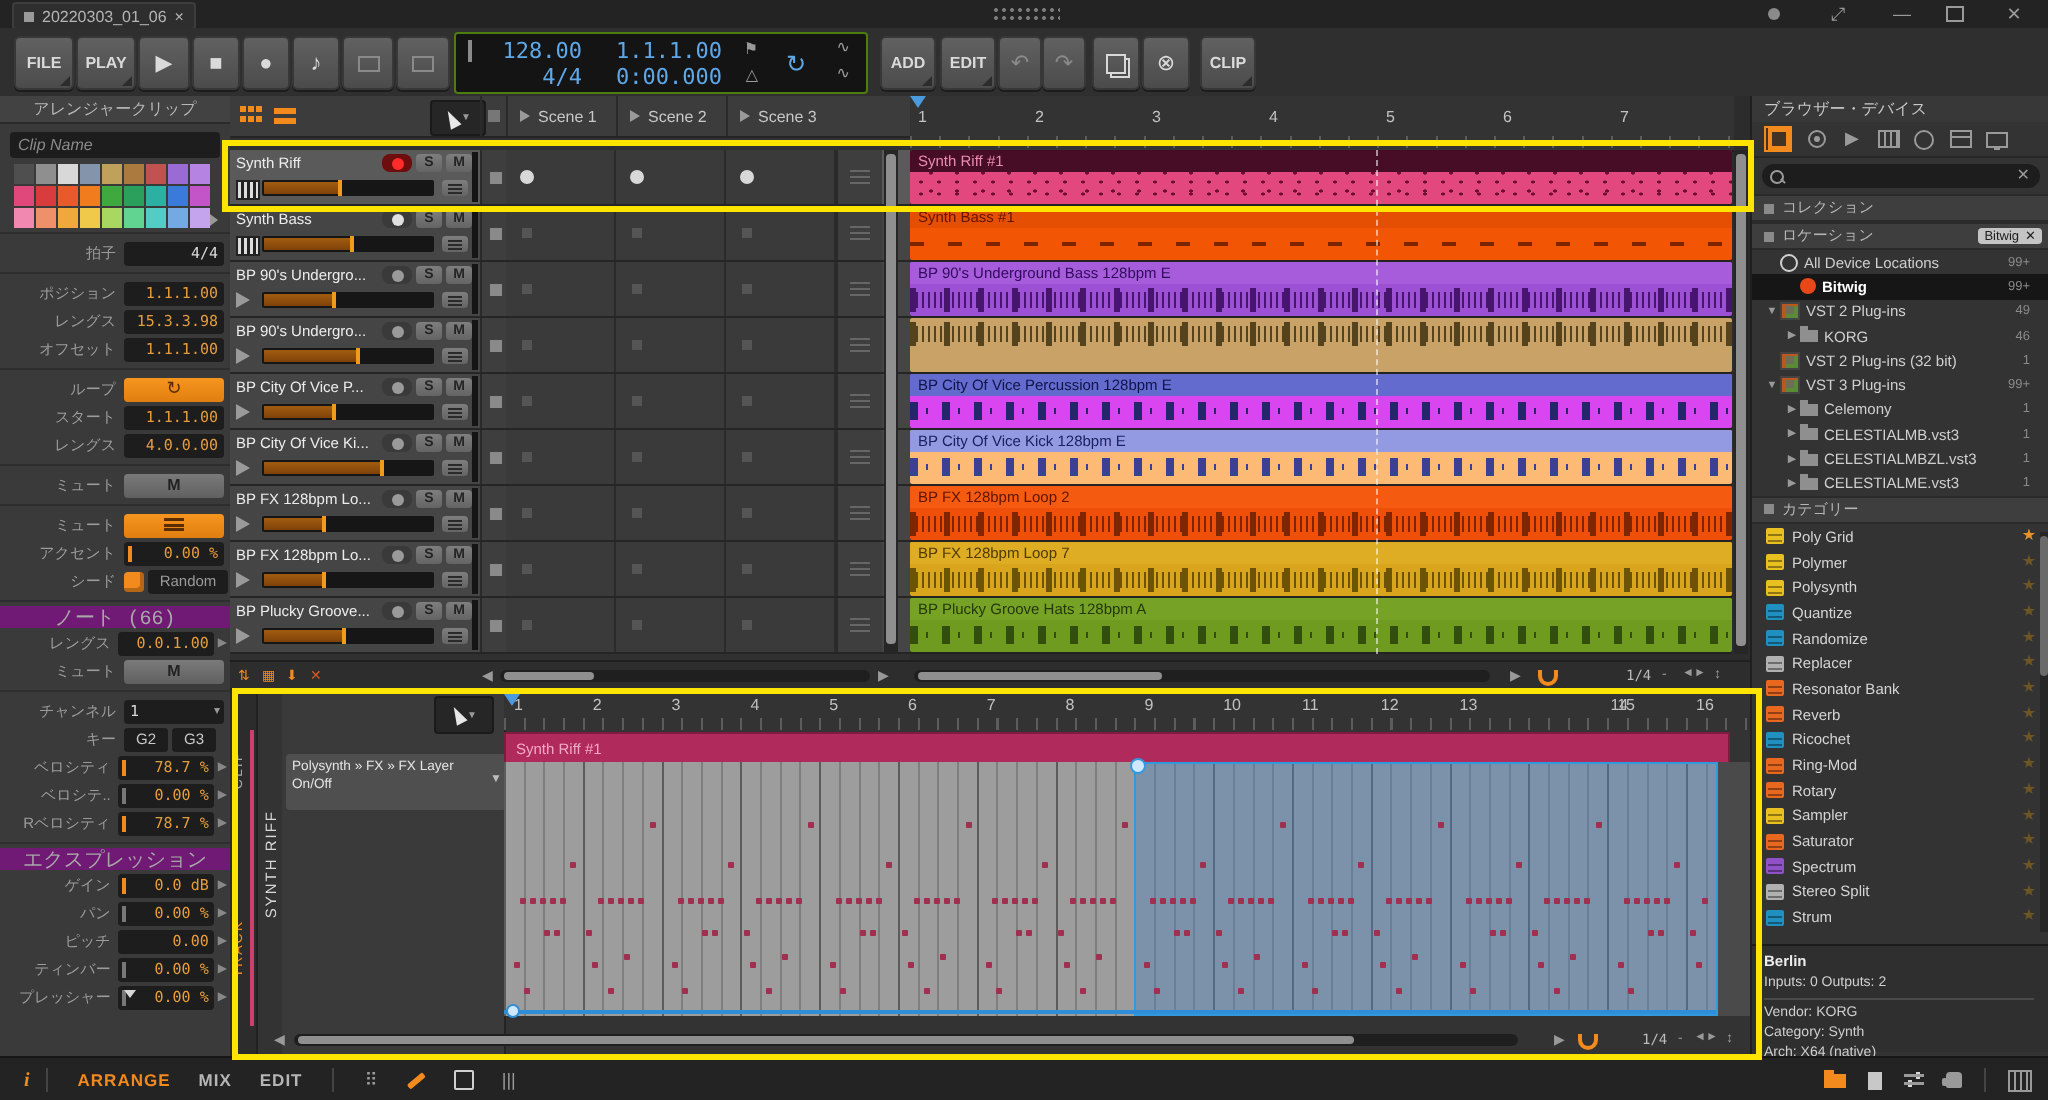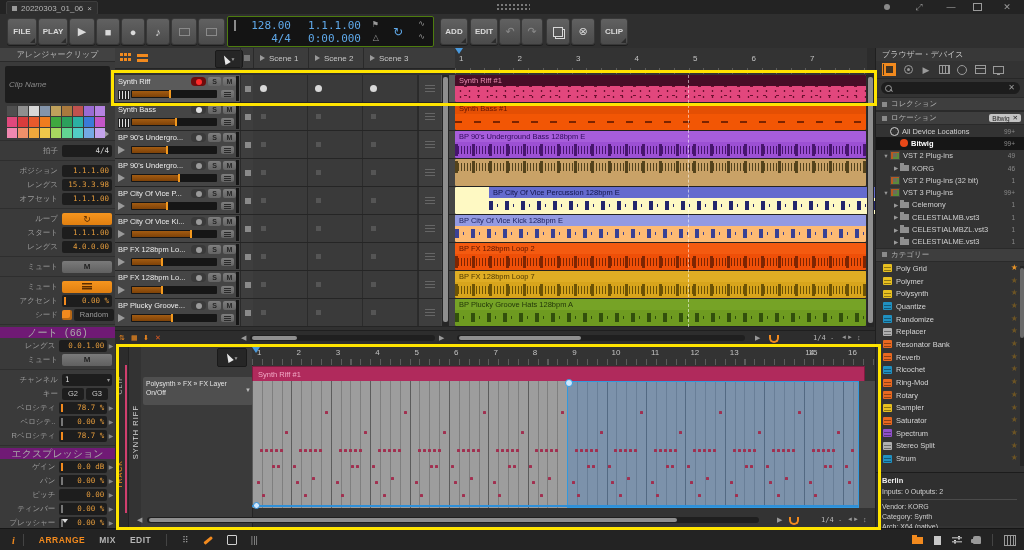--- a/index.html
+++ b/index.html
@@ -33,21 +33,21 @@
      linear-gradient(#4a88c0,#4a88c0) 0 0/10px 2px no-repeat,
      linear-gradient(#345f88,#345f88) 0 5px/10px 2px no-repeat;}
   .icon-win{width:9px;height:6px;border:1px solid #8a8a8a;}
   .icon-copy{width:8px;height:8px;border:1px solid #d8d8d8;box-shadow:2px 2px 0 -1px #4b4b4b,2px 2px 0 0 #d8d8d8;}
 
   
   #inspector{position:absolute;left:0;top:48px;width:115px;height:480px;background:#3a3a3a;border-right:1px solid #222;}
   .ins-header{height:13px;background:#424242;border-bottom:1px solid #2a2a2a;color:#b8b8b8;font-size:8px;
               display:flex;align-items:center;justify-content:center;}
   #clip-name{margin:4px 5px 3px 5px;height:13px;background:#1d1d1d;border-radius:2px;color:#8a8a8a;
-             font-size:8px;font-style:italic;display:flex;align-items:center;padding:12px 4px;}
+             font-size:8px;font-style:italic;display:flex;align-items:center;padding:0 4px;}
   #palette{margin:1px 4px 2px 7px;display:grid;grid-template-columns:repeat(9,10px);grid-auto-rows:10px;gap:1px;width:98px;position:relative;}
   #palette .sw{width:10px;height:10px;}
   #pal-more{position:absolute;right:-4px;bottom:1px;width:0;height:0;border-top:3px solid transparent;border-bottom:3px solid transparent;border-left:4px solid #999;}
   .ins-group{border-top:1px solid #2e2e2e;padding:2px 0;}
   .ins-sec{height:11px;color:#a8a8a8;font-size:10px;display:flex;align-items:center;justify-content:center;background:#701a75;margin:0 0 1px 0;font-family:Liberation Mono, monospace;}
   .ins-row{height:13px;margin:1px 0;display:flex;align-items:center;}
   .ins-label{width:58px;text-align:right;padding-right:4px;color:#9c9c9c;font-size:7.5px;white-space:nowrap;overflow:hidden;}
   .ins-field{position:relative;width:44px;height:12px;background:#1d1d1d;border-radius:2px;display:flex;align-items:center;justify-content:flex-end;padding:0 3px;}
   .ins-val{color:#e59c3c;font-size:7.5px;font-family:"DejaVu Sans Mono","Liberation Mono",monospace;}
   .ins-val.white{color:#d8d8d8;}
@@ -945,21 +945,21 @@
             <div class="ahead" style="background: rgb(167, 93, 219); color: rgb(48, 10, 92);">BP 90's Underground Bass 128bpm E</div>
             <div class="abody pat-wave"></div>
           </div>
         </div>
         <div class="arow">
           <div class="aclip" style="background: rgb(201, 162, 103); --ink: #54431c;">
             <div class="abody pat-wave"></div>
           </div>
         </div>
         <div class="arow">
-          <div class="aclip" style="background: #fef9c3; padding-left: 34px; --ink: #23266c;">
+          <div class="aclip" style="background: #d946ef; --ink: #23266c;">
             <div class="ahead" style="background: rgb(100, 107, 206); color: rgb(16, 20, 72);">BP City Of Vice Percussion 128bpm E</div>
             <div class="abody pat-tri"></div>
           </div>
         </div>
         <div class="arow">
           <div class="aclip" style="background: #fdba74; --ink: #3a4194;">
             <div class="ahead" style="background: rgb(147, 154, 226); color: rgb(28, 34, 96);">BP City Of Vice Kick 128bpm E</div>
             <div class="abody pat-tri"></div>
           </div>
         </div>

